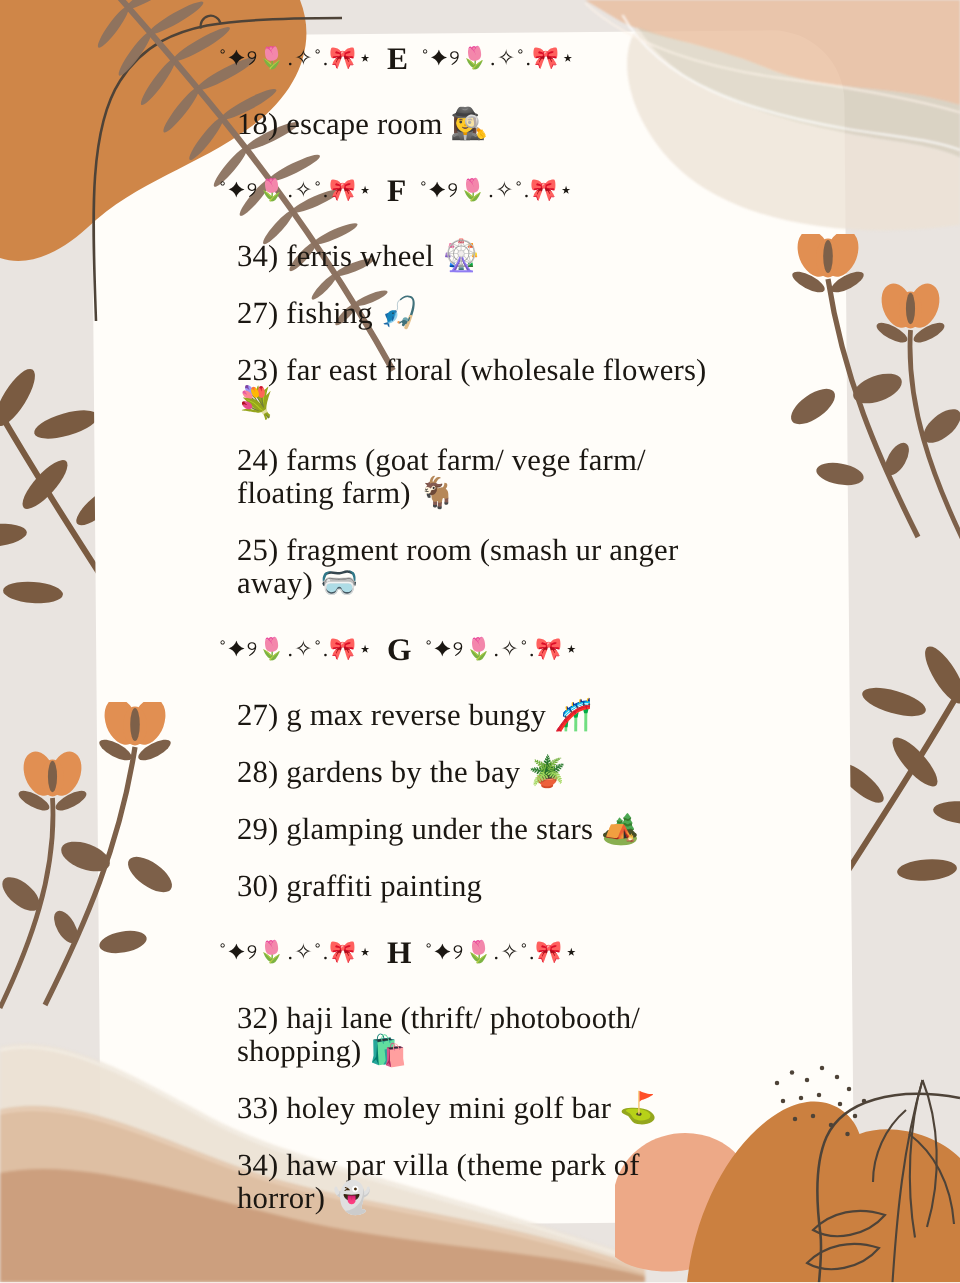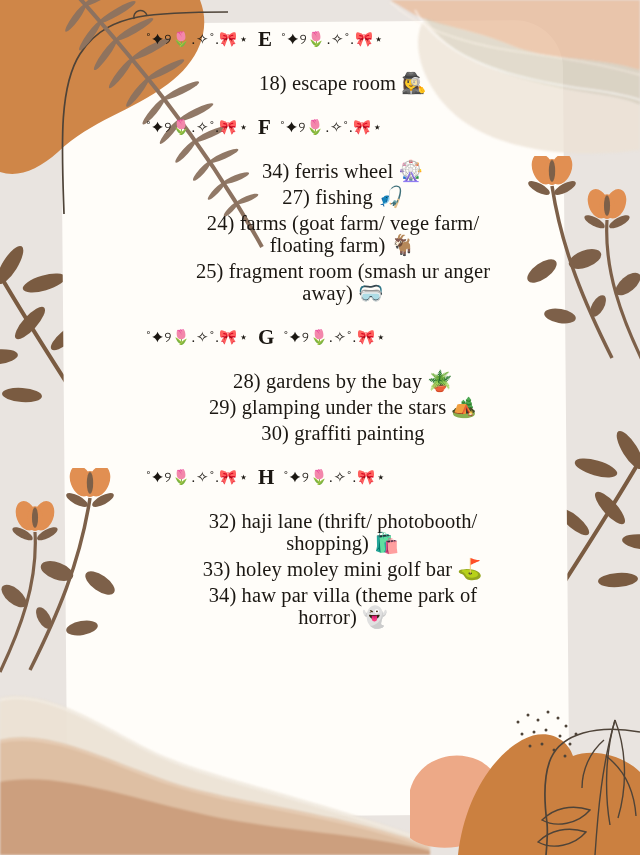--- a/index.html
+++ b/index.html
@@ -32,21 +32,21 @@
   
   #content{
     position:absolute;left:142px;top:28px;width:402px;z-index:6;
     color:var(--text_color,#1b1712);
     font-size:20.5px;line-height:22px;letter-spacing:.1px;
   }
   .hdr{margin:22px 0;display:flex;align-items:center;gap:9px;padding-left:4px;}
   .hdr:first-child{margin-top:0;}
   .orn{font-size:14.5px;letter-spacing:1px;white-space:nowrap;}
   .ltr{font-weight:bold;font-size:21px;}
-  .li{margin:4px;white-space:pre-line;text-align:center;}
+  .li{margin:16px;white-space:pre-line;}
 </style>
 </head>
 <body>
 
 <div id="stage">
 
   <svg id="twig-left" class="dec" width="130" height="200" viewBox="0 0 130 200">
     <path d="M122,198 C85,140 45,80 8,15" stroke="var(--twig_brown)" stroke-width="4" fill="none"></path>
     <g fill="var(--twig_brown)">
       <ellipse cx="28" cy="22" rx="22" ry="7.5" transform="rotate(-58 28 22)"></ellipse>
@@ -219,30 +219,33 @@
     </div>
     <p class="li">18) escape room 🕵️‍♀️</p>
 
     <div class="hdr">
       <span class="orn">˚✦୨🌷.✧˚.🎀⋆</span>
       <span class="ltr">F</span>
       <span class="orn">˚✦୨🌷.✧˚.🎀⋆</span>
     </div>
     <p class="li">34) ferris wheel 🎡</p>
     <p class="li">27) fishing 🎣</p>
+    <p class="li">23) far east floral (wholesale flowers)
+💐</p>
     <p class="li">24) farms (goat farm/ vege farm/
 floating farm) 🐐</p>
     <p class="li">25) fragment room (smash ur anger
 away) 🥽</p>
 
     <div class="hdr">
       <span class="orn">˚✦୨🌷.✧˚.🎀⋆</span>
       <span class="ltr">G</span>
       <span class="orn">˚✦୨🌷.✧˚.🎀⋆</span>
     </div>
+    <p class="li">27) g max reverse bungy 🎢</p>
     <p class="li">28) gardens by the bay 🪴</p>
     <p class="li">29) glamping under the stars 🏕️</p>
     <p class="li">30) graffiti painting</p>
 
     <div class="hdr">
       <span class="orn">˚✦୨🌷.✧˚.🎀⋆</span>
       <span class="ltr">H</span>
       <span class="orn">˚✦୨🌷.✧˚.🎀⋆</span>
     </div>
     <p class="li">32) haji lane (thrift/ photobooth/

